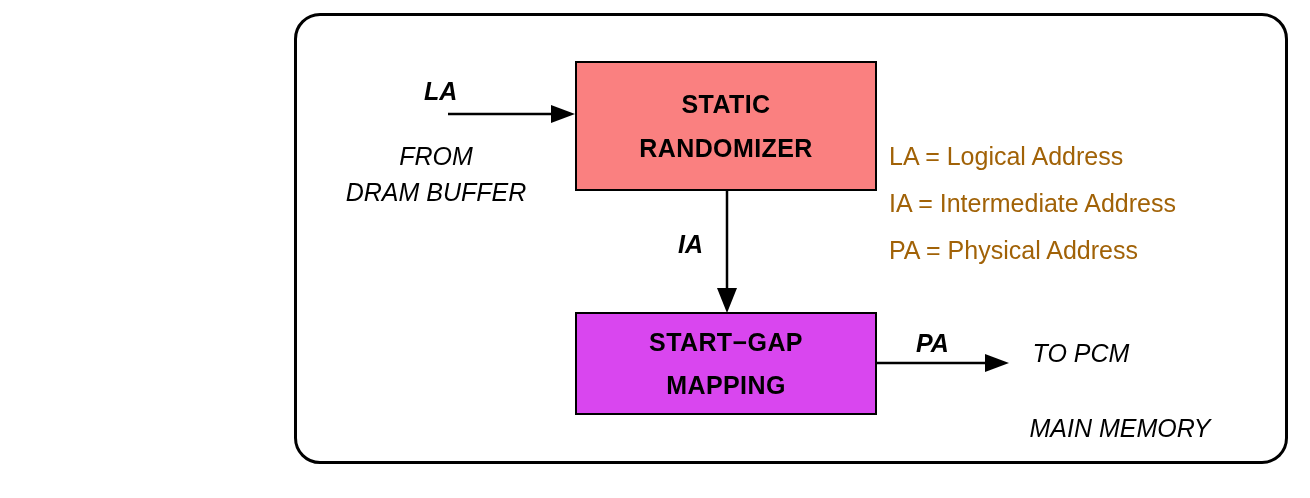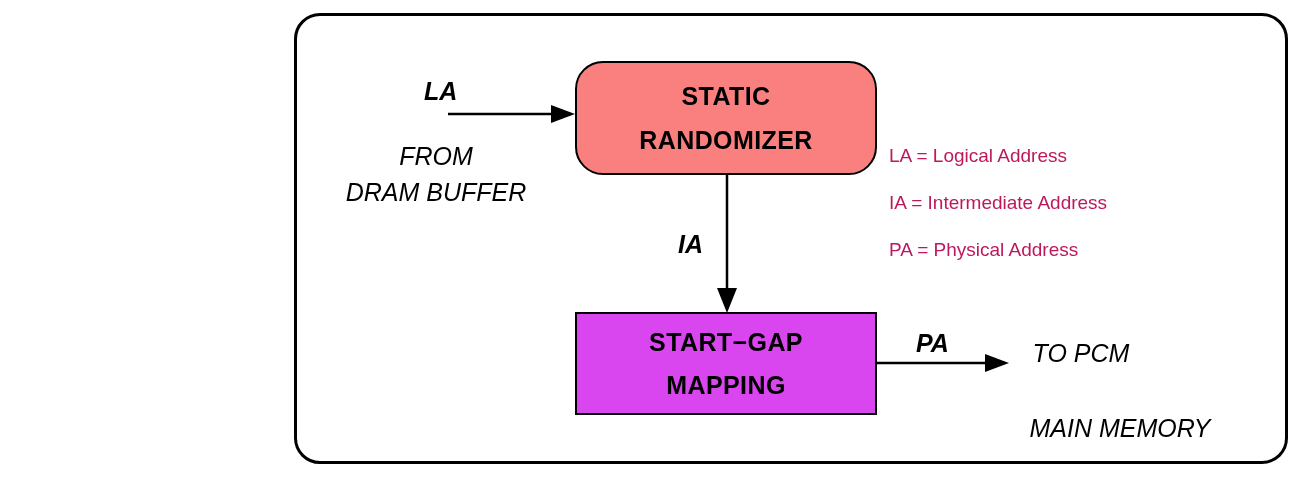--- a/index.html
+++ b/index.html
@@ -47,23 +47,22 @@
     color: #000000;
     line-height: 1.05;
   }
   .proc-box .line1 { margin-bottom: 17px; }
   .proc-box .line2 { }
 
   #box-static {
     left: 575px;
     top: 61px;
     width: 302px;
-    height: 114px;
+    height: 130px;
     background: #fa8080;
-    border-radius: 28px;
   }
   #box-startgap {
     left: 575px;
     top: 312px;
     width: 302px;
     height: 103px;
     background: #d946ef;
   }
 
   
@@ -90,22 +89,22 @@
   #lbl-ia        { left: 678px; top: 226px; }
   #lbl-pa        { left: 916px; top: 325px; }
   #lbl-to-pcm    { left: 1041px; top: 335px; margin-left: 40px; }
   #lbl-main-mem  { left: 1120px; top: 371px; margin-top: 39px; }
 
   
   .legend {
     position: absolute;
     left: 889px;
     top: 139px;
-    color: #be185d;
-    font-size: 19px;
+    color: #a16207;
+    font-size: 25px;
   }
   .legend-line {
     white-space: nowrap;
     height: 47px;
     line-height: 34px;
   }
 
   
   #arrows {
     position: absolute;

